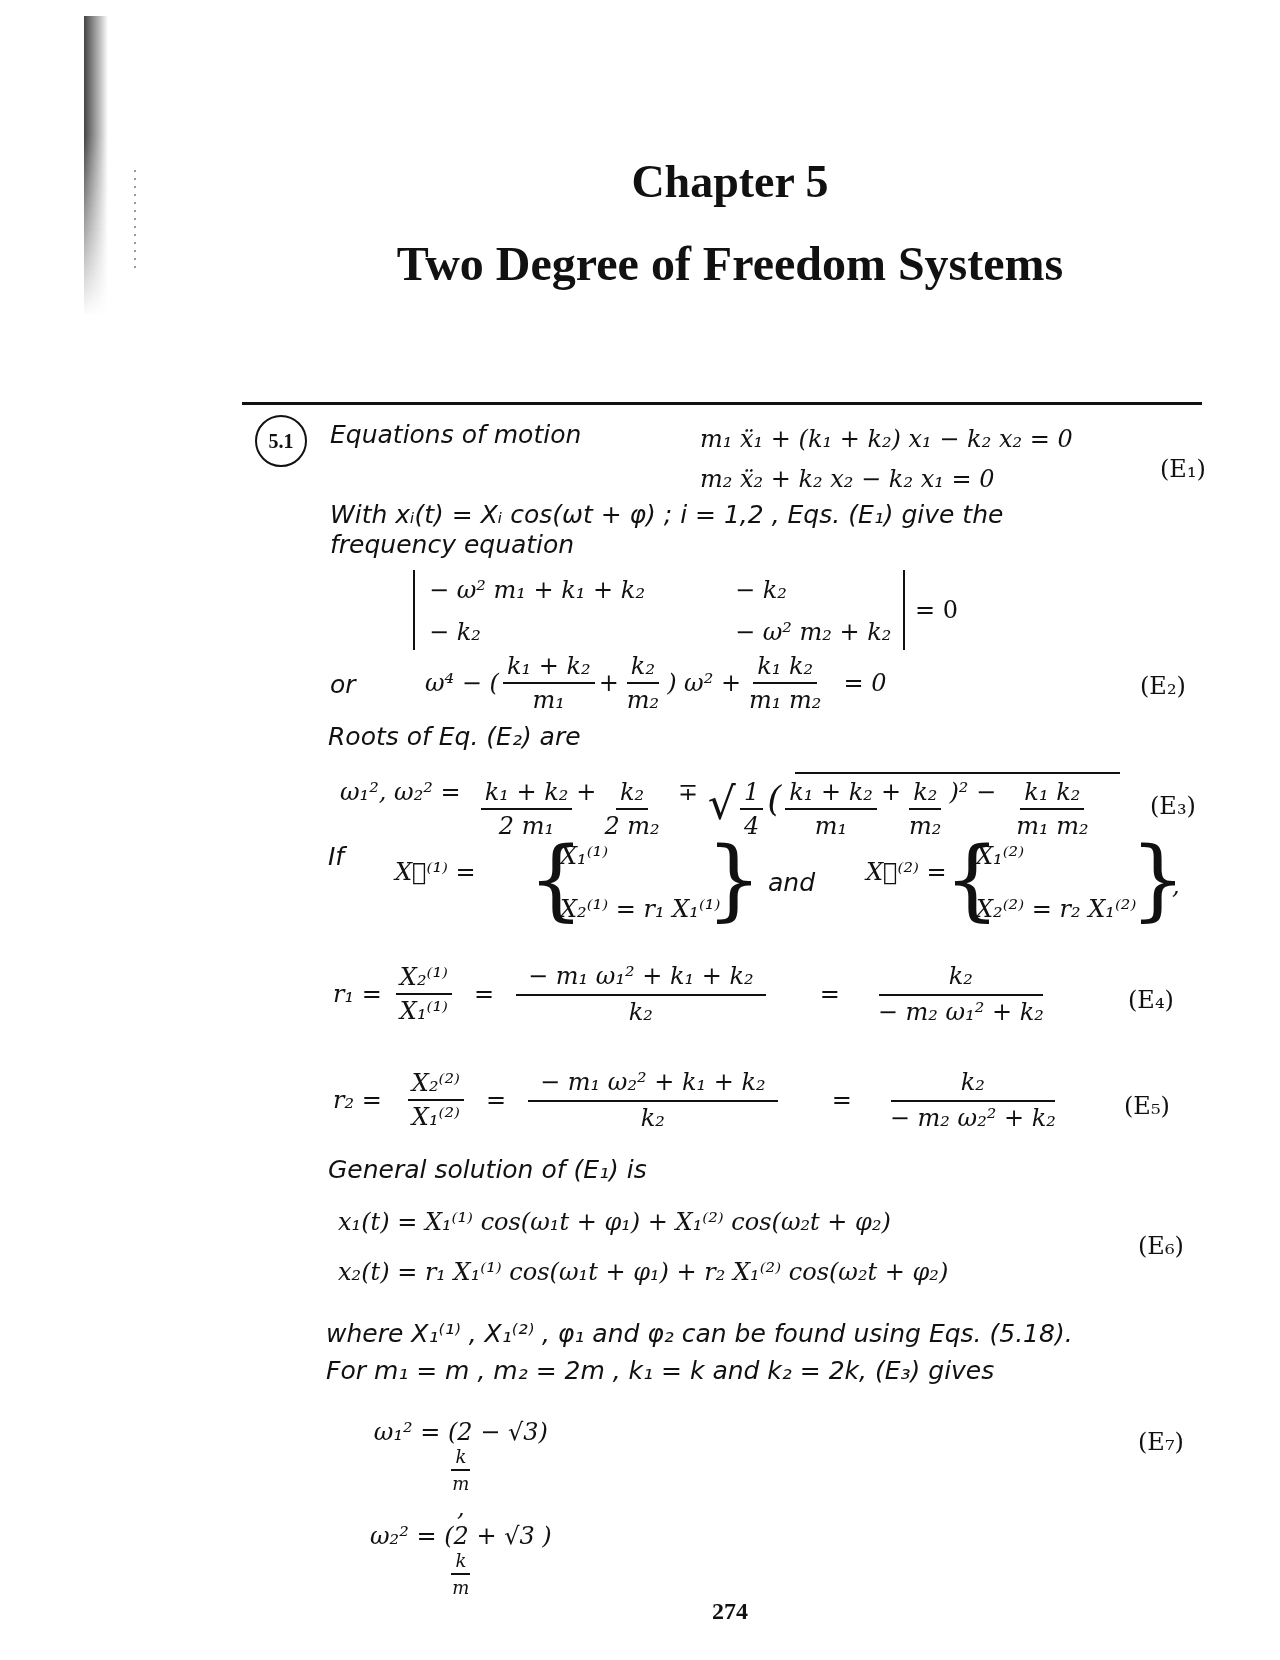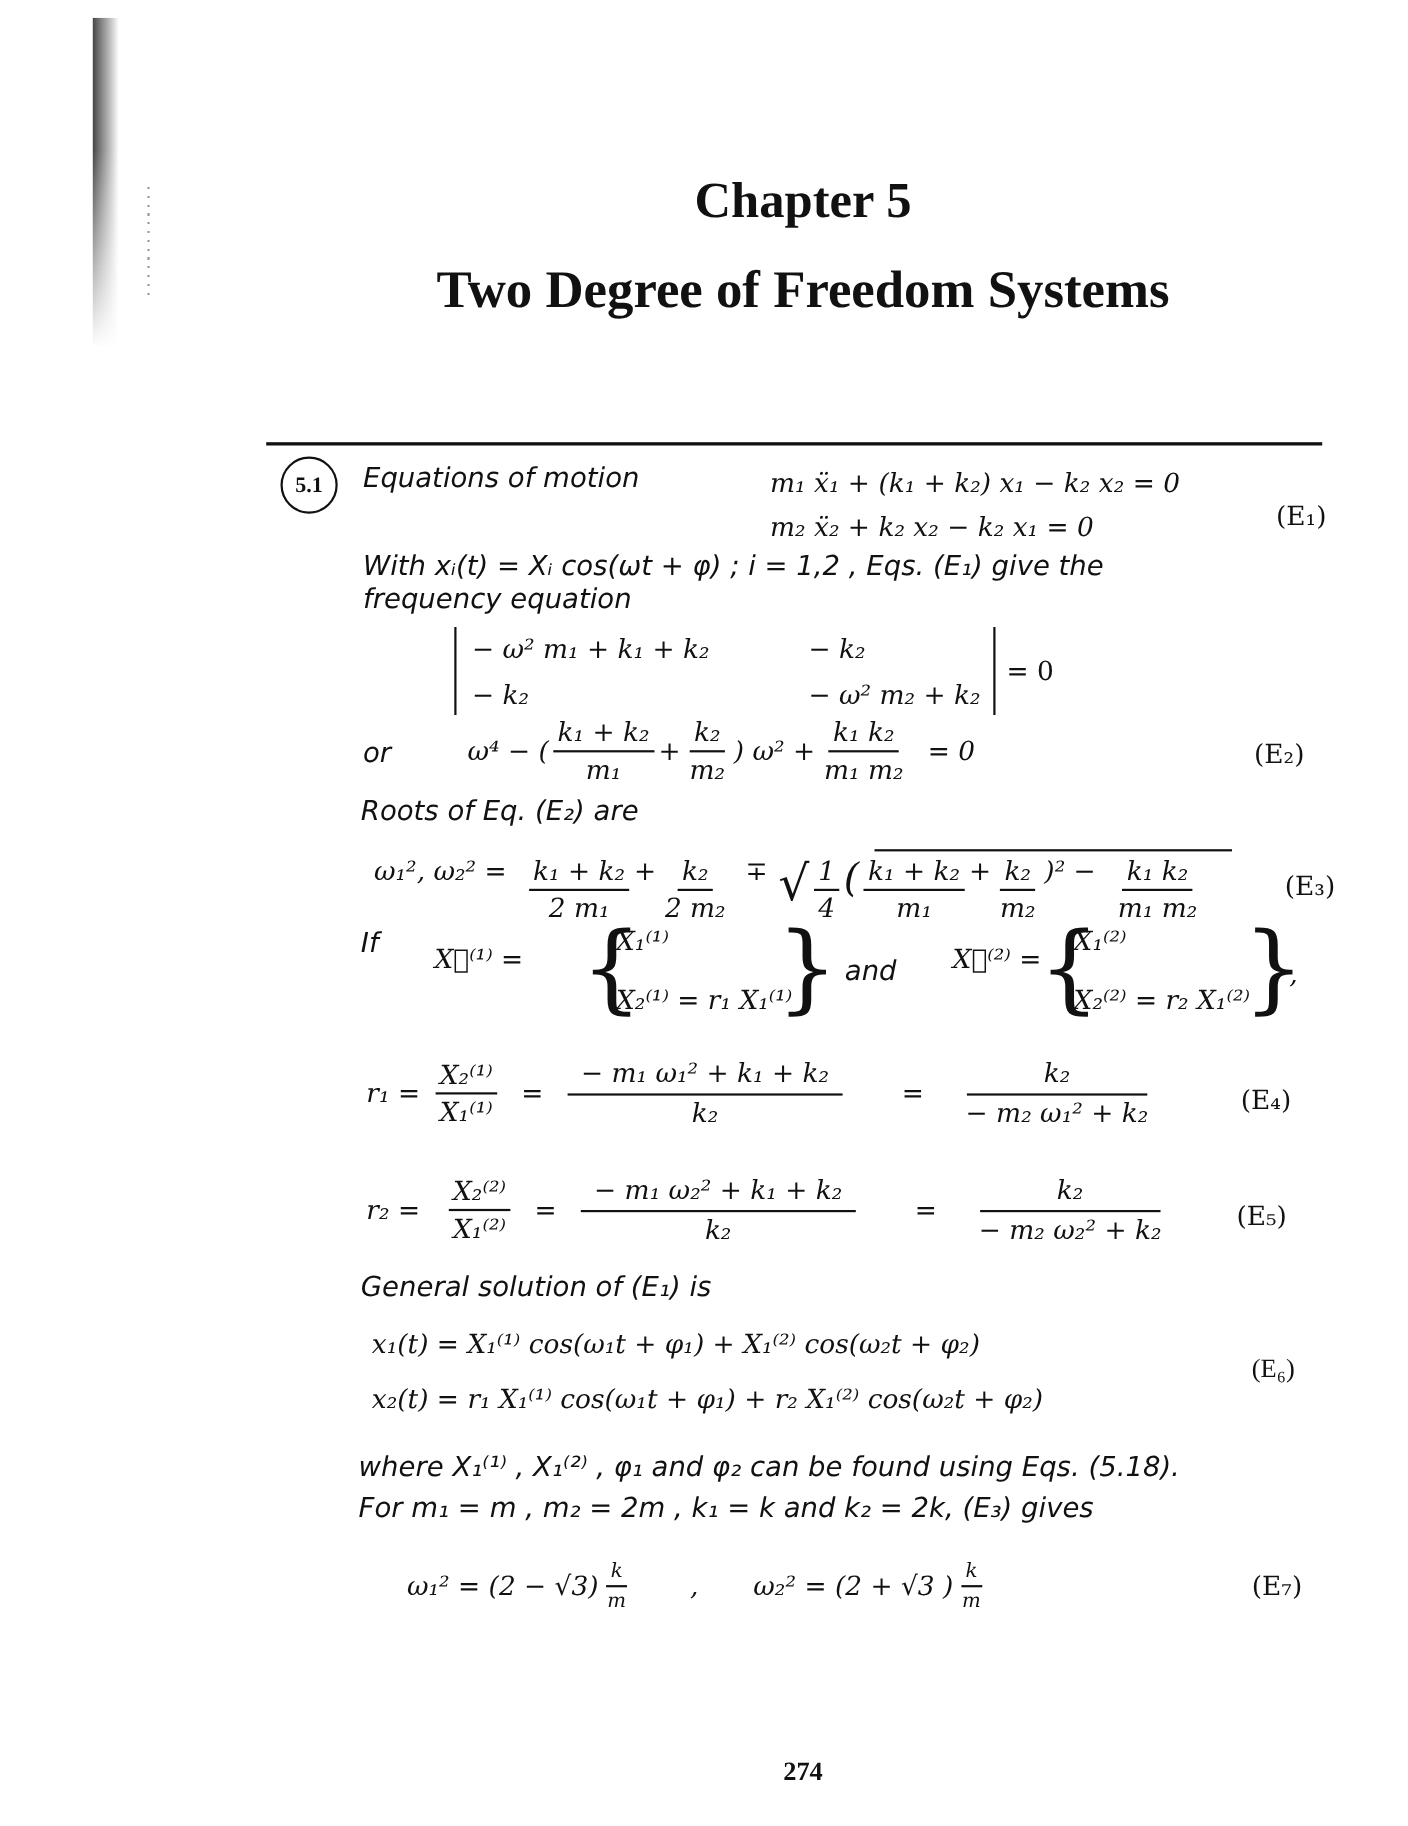--- a/index.html
+++ b/index.html
@@ -132,21 +132,21 @@
       <span class="num">k₂</span>
       <span class="den">m₂</span>
     </span>
   <span>)²  −</span>
   <span class="frac" style="margin-left:16px">
       <span class="num">k₁ k₂</span>
       <span class="den">m₁ m₂</span>
     </span>
 </div>
 <div class="sqrt-bar" style="left:795px; top:772px; width:325px;"></div>
-<div class="label" style="left:1150px; top:792px;margin-left:18px;">(E₃)</div>
+<div class="label" style="left:1150px; top:792px;">(E₃)</div>
 
 <div class="hw" style="left:328px; top:842px;">If</div>
 <div class="eq" style="left:395px; top:858px;">X⃗⁽¹⁾  =</div>
 <div class="brace" style="left:528px; top:836px;">{</div>
 <div class="eq" style="left:560px; top:842px;">X₁⁽¹⁾</div>
 <div class="eq" style="left:560px; top:895px;">X₂⁽¹⁾ = r₁ X₁⁽¹⁾</div>
 <div class="brace" style="left:706px; top:836px;">}</div>
 <div class="hw" style="left:768px; top:868px;">and</div>
 <div class="eq" style="left:866px; top:858px;font-style:italic;">X⃗⁽²⁾ =</div>
 <div class="brace" style="left:944px; top:836px;">{</div>
@@ -190,26 +190,26 @@
       <span class="num" style="padding:0 70px 4px">k₂</span>
       <span class="den">− m₂ ω₂² + k₂</span>
     </span>
 </div>
 <div class="label" style="left:1124px; top:1092px;">(E₅)</div>
 
 <div class="hw" style="left:328px; top:1155px;">General  solution  of  (E₁)  is</div>
 
 <div class="eq" style="left:338px; top:1208px;">x₁(t) = X₁⁽¹⁾ cos(ω₁t + φ₁)  +  X₁⁽²⁾ cos(ω₂t + φ₂)</div>
 <div class="eq" style="left:338px; top:1258px;">x₂(t) = r₁ X₁⁽¹⁾ cos(ω₁t + φ₁) + r₂ X₁⁽²⁾ cos(ω₂t + φ₂)</div>
-<div class="label" style="left:1138px; top:1232px;font-family:Liberation Serif, serif;">(E₆)</div>
+<div class="label" style="left:1138px; top:1232px;">(E₆)</div>
 
 <div class="hw" style="left:326px; top:1306px;margin-top:13px;">where  X₁⁽¹⁾ ,  X₁⁽²⁾ ,  φ₁  and  φ₂  can  be  found  using  Eqs. (5.18).</div>
 <div class="hw" style="left:326px; top:1356px;">For   m₁ = m ,  m₂ = 2m ,  k₁ = k  and  k₂ = 2k,  (E₃)  gives</div>
 
-<div class="eq" style="left:370px; top:1418px; display:flex; align-items:center;">
+<div class="eq" style="left:370px; top:1418px; display:flex; align-items:center;flex-direction:column;">
   <span>ω₁² = (2 − √3)</span>
   <span class="frac" style="font-size:18px">
       <span class="num">k</span>
       <span class="den">m</span>
     </span>
   <span style="margin:0 50px">,</span>
   <span>ω₂² = (2 + √3 )</span>
   <span class="frac" style="font-size:18px">
       <span class="num">k</span>
       <span class="den">m</span>

